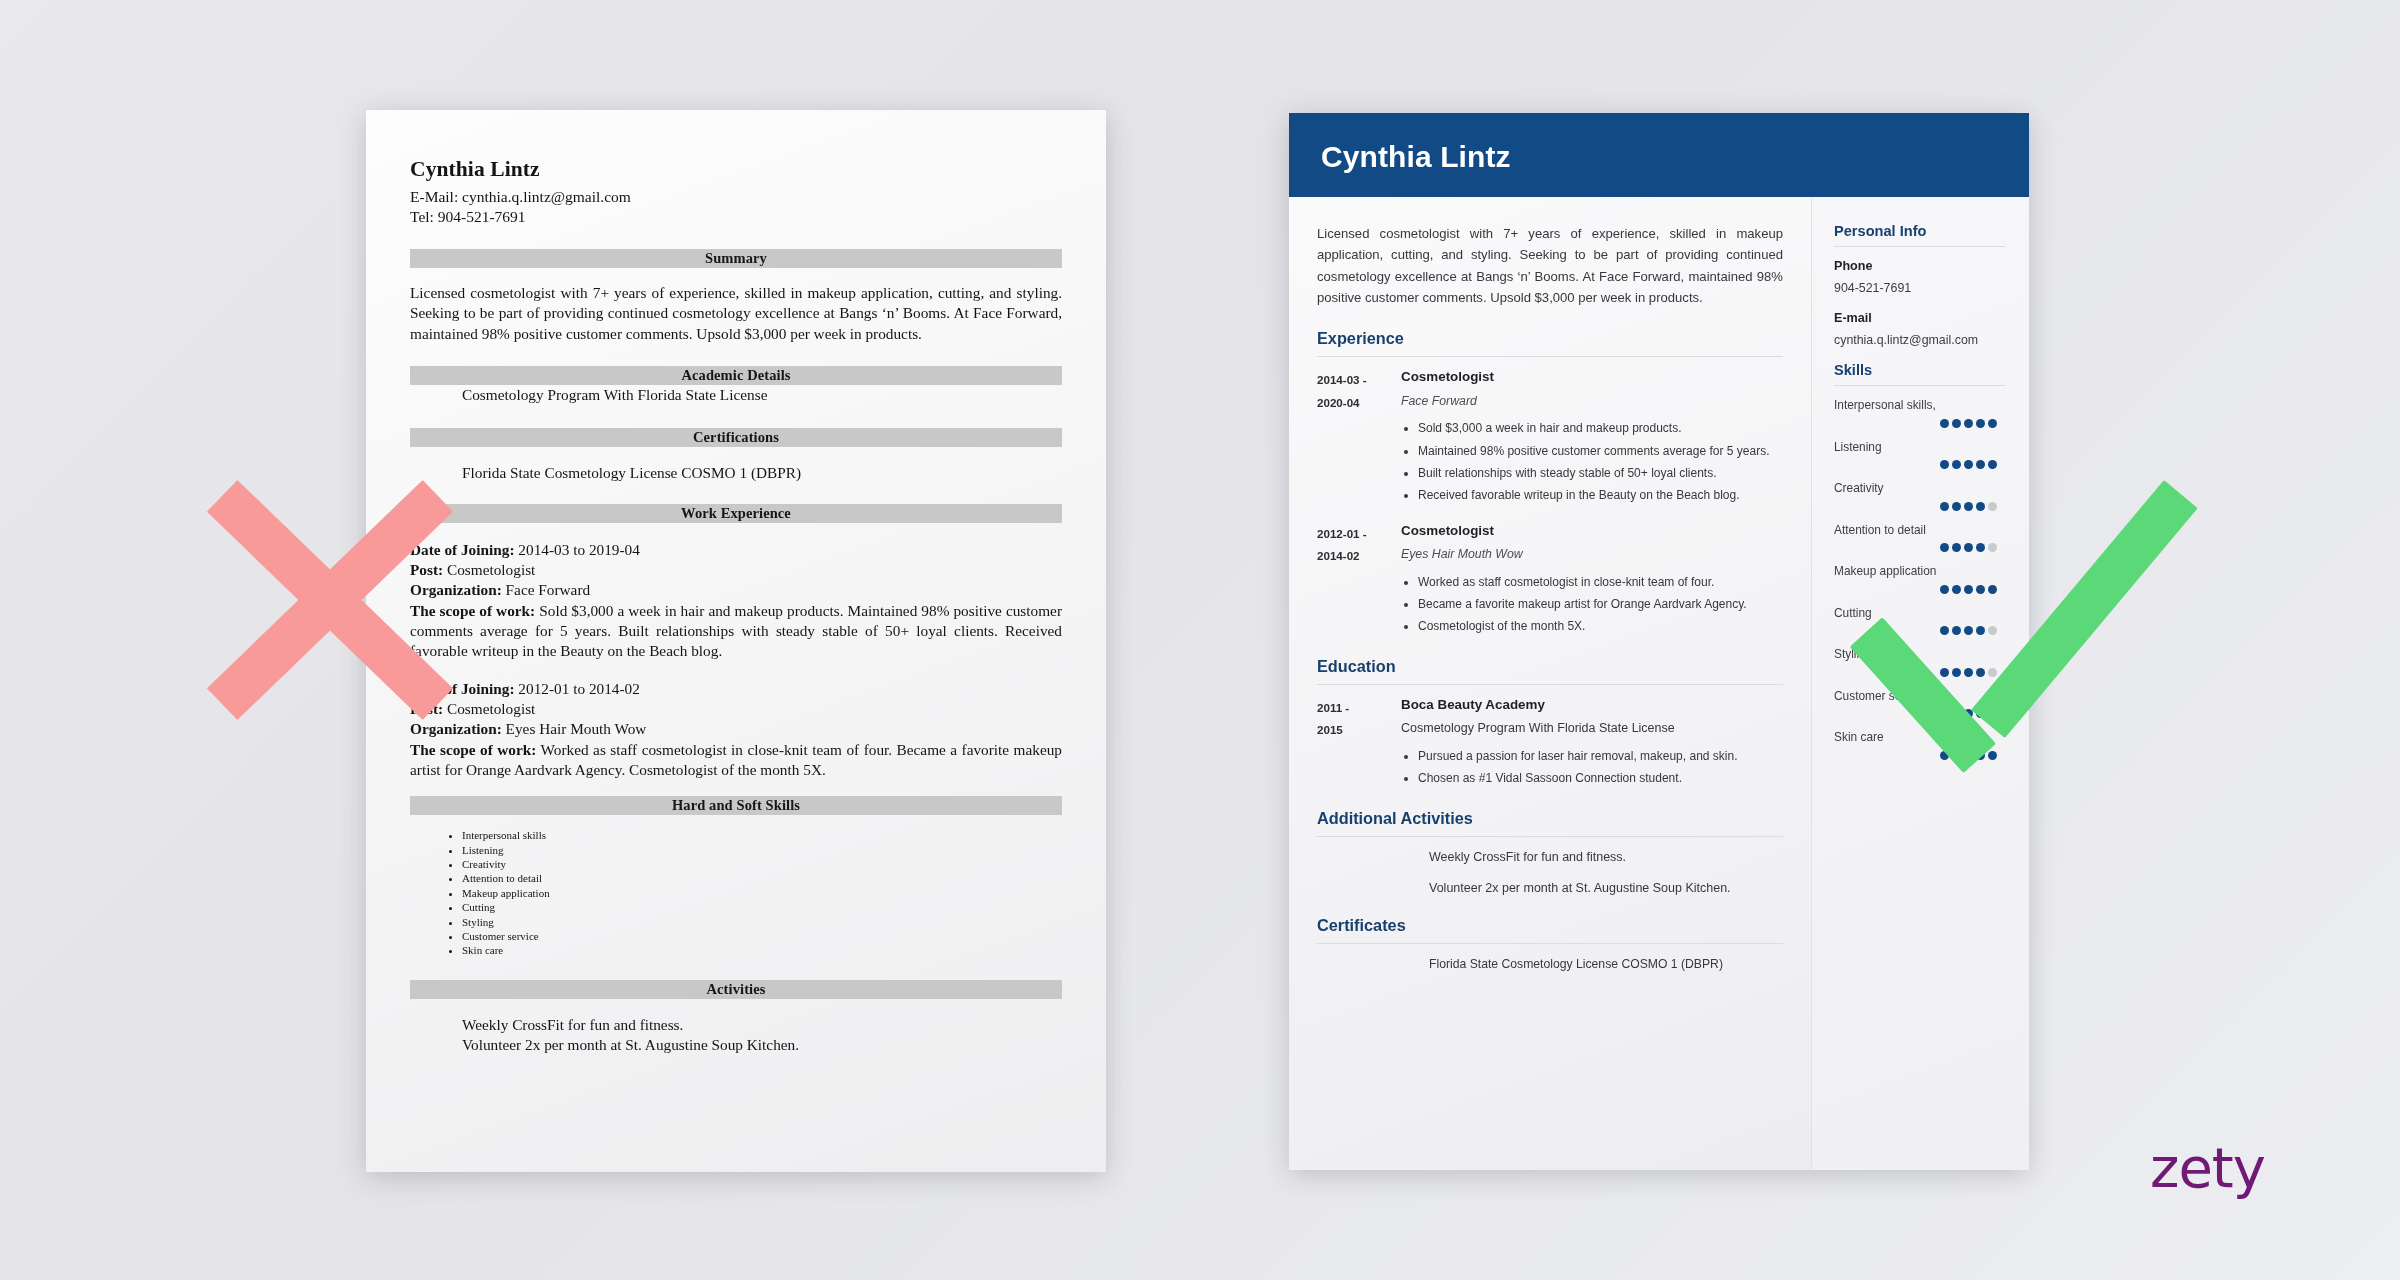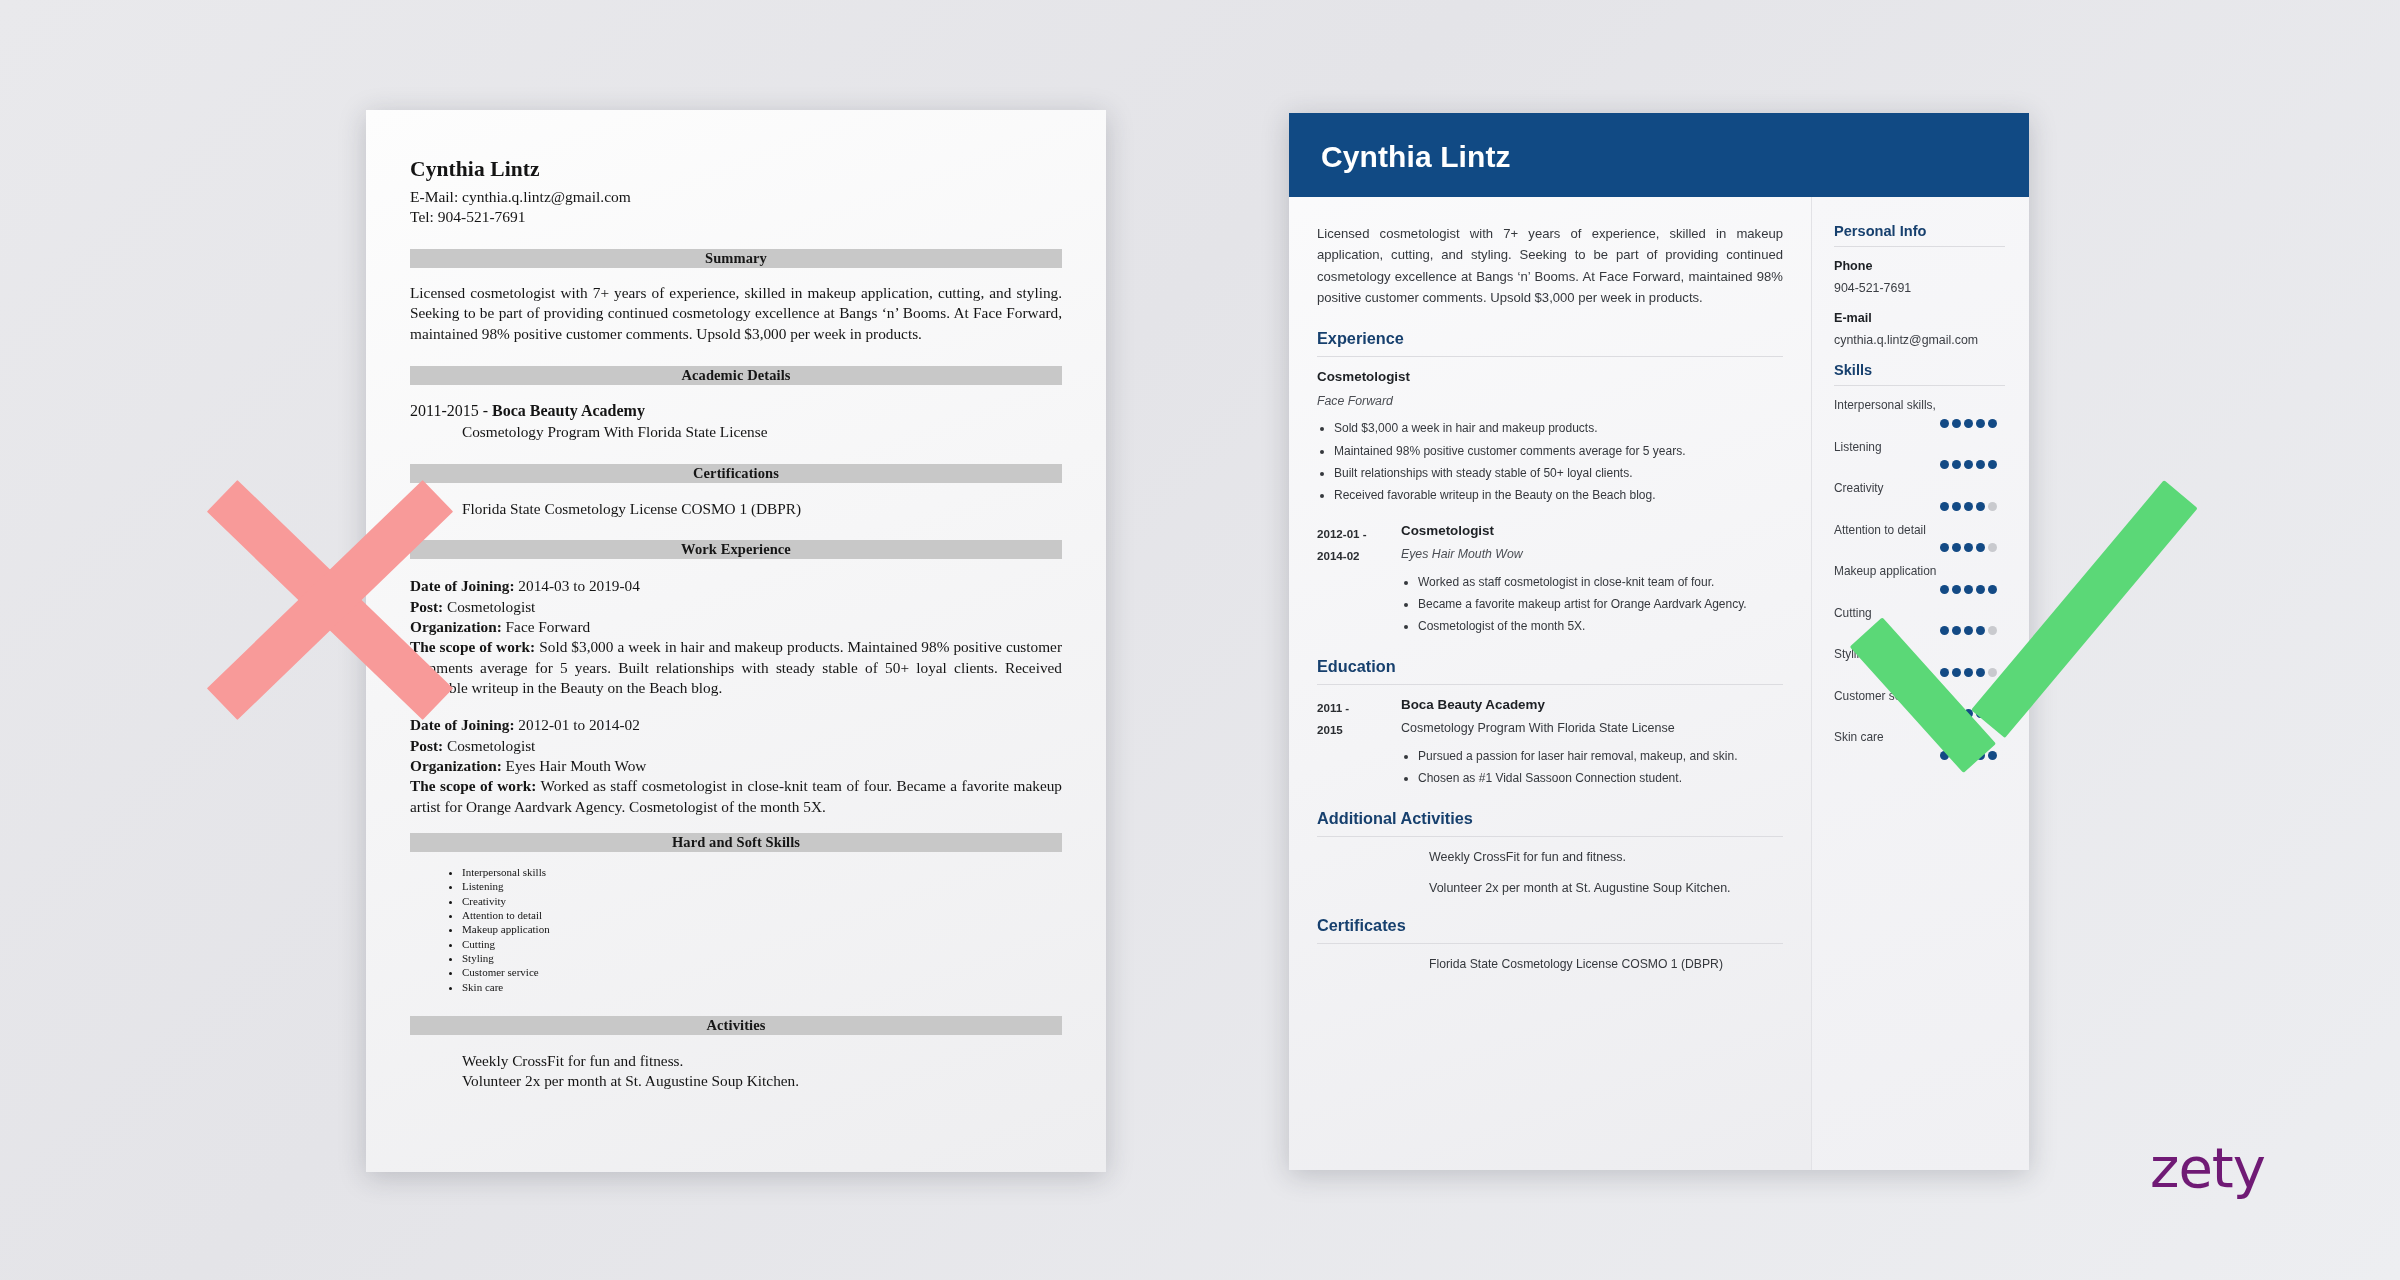--- a/index.html
+++ b/index.html
@@ -124,21 +124,20 @@
   <div class="bad-resume">
     <div class="bad-inner">
       <div class="bad-name">Cynthia Lintz</div>
       <div class="bad-contact">E-Mail: cynthia.q.lintz@gmail.com</div>
       <div class="bad-contact">Tel: 904-521-7691</div>
 
       <div class="bad-bar">Summary</div>
       <div class="bad-para">Licensed cosmetologist with 7+ years of experience, skilled in makeup application, cutting, and styling. Seeking to be part of providing continued cosmetology excellence at Bangs ‘n’ Booms. At Face Forward, maintained 98% positive customer comments. Upsold $3,000 per week in products.</div>
 
       <div class="bad-bar">Academic Details</div>
-      <div class="bad-edu-line"><span>2011-2015 - </span><b>Boca Beauty Academy</b></div>
       <div class="bad-edu-sub">Cosmetology Program With Florida State License</div>
 
       <div class="bad-bar">Certifications</div>
       <div class="bad-cert">Florida State Cosmetology License COSMO 1 (DBPR)</div>
 
       <div class="bad-bar">Work Experience</div>
 
       <div class="bad-job">
         <div><b>Date of Joining:</b><span> 2014-03 to 2019-04</span></div>
         <div><b>Post:</b><span> Cosmetologist</span></div>
@@ -182,20 +181,24 @@
     <div class="gr-body">
       <div class="gr-main">
 
         <div class="gr-summary">Licensed cosmetologist with 7+ years of experience, skilled in makeup application, cutting, and styling. Seeking to be part of providing continued cosmetology excellence at Bangs ‘n’ Booms. At Face Forward, maintained 98% positive customer comments. Upsold $3,000 per week in products.</div>
 
         <div class="gr-sec">
           <div class="gr-sec-h">Experience</div>
           <div class="gr-rule"></div>
 
           <div class="gr-entry">
+            <div class="gr-dates">
+              <div>2014-03 -</div>
+              <div>2020-04</div>
+            </div>
             <div class="gr-ebody">
               <div class="gr-role">Cosmetologist</div>
               <div class="gr-org">Face Forward</div>
               <ul class="gr-bul">
                 <li>Sold $3,000 a week in hair and makeup products.</li>
                 <li>Maintained 98% positive customer comments average for 5 years.</li>
                 <li>Built relationships with steady stable of 50+ loyal clients.</li>
                 <li>Received favorable writeup in the Beauty on the Beach blog.</li>
               </ul>
             </div>

